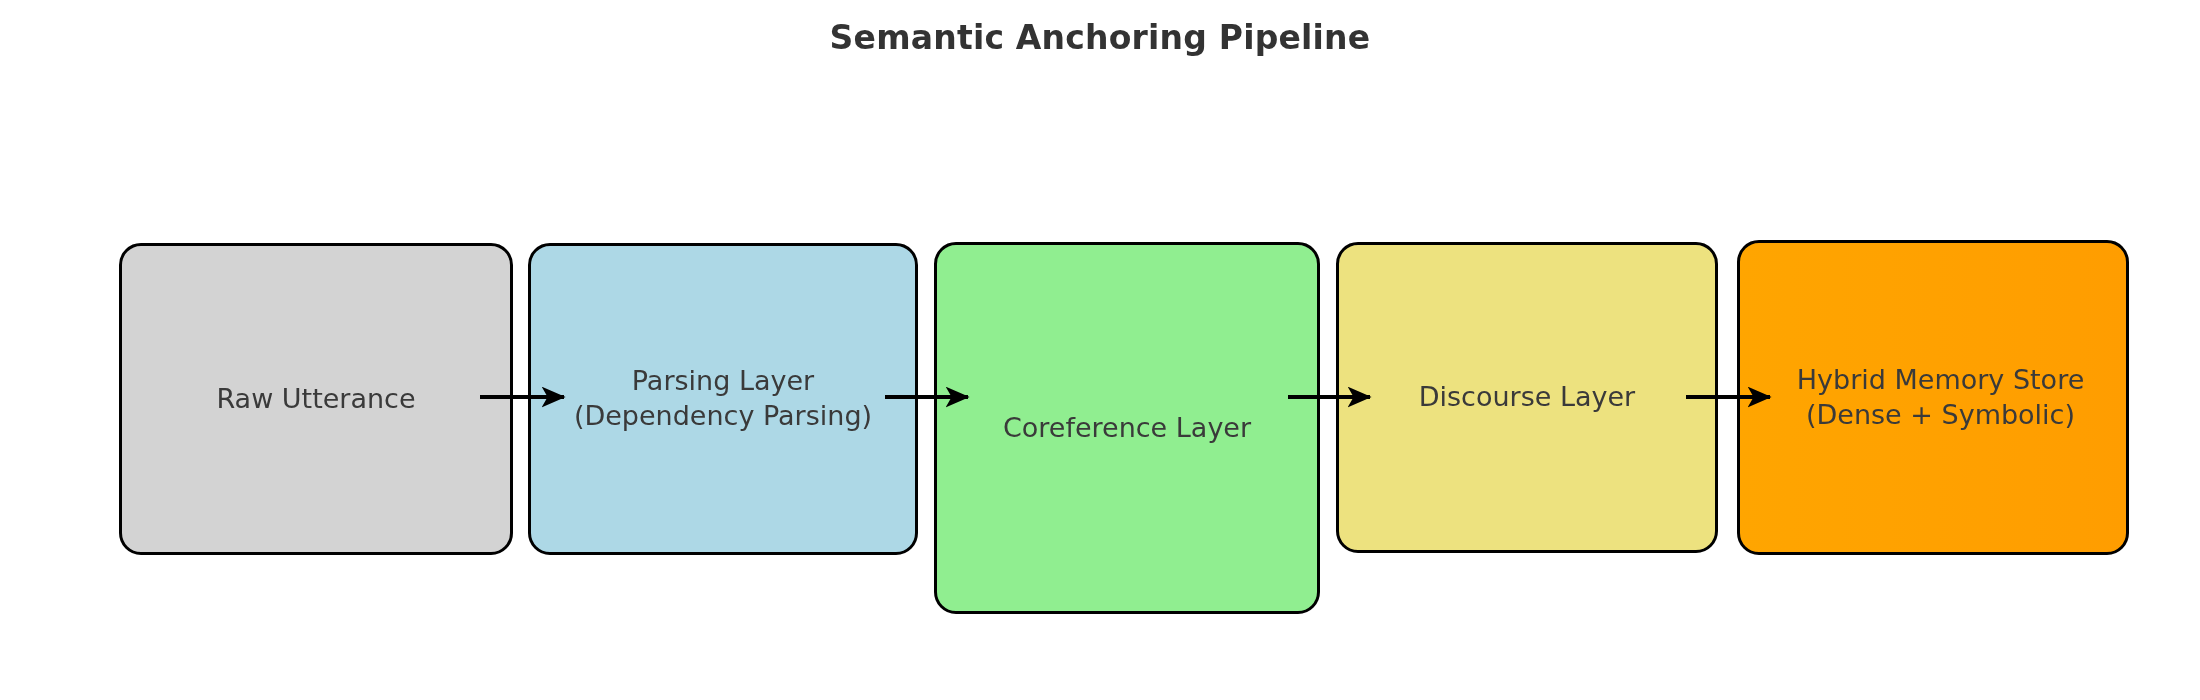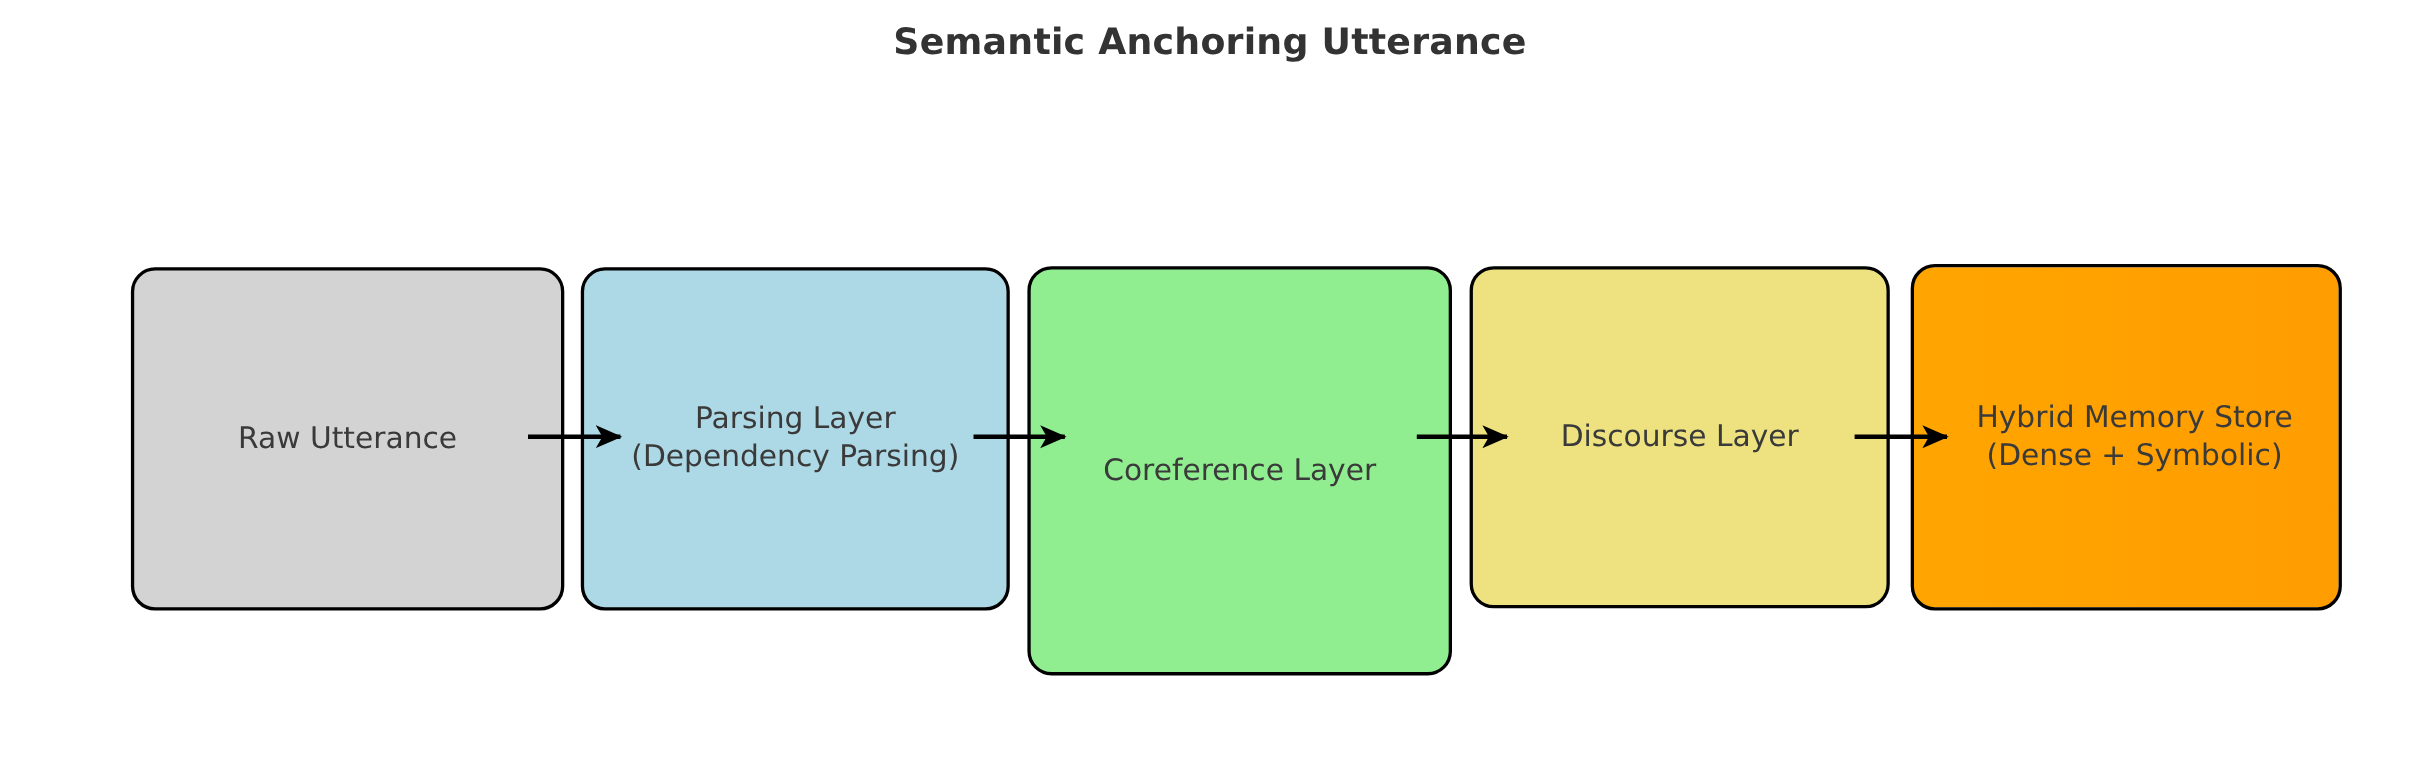--- a/index.html
+++ b/index.html
@@ -64,21 +64,21 @@
     width: 2200px;
     height: 700px;
     pointer-events: none;
   }
 </style>
 </head>
 <body>
 
 <div id="canvas">
 
-  <div id="title">Semantic Anchoring Utterance</div>
+  <div id="title">Semantic Anchoring Pipeline</div>
 
   <div id="flow">
 
     <div class="node" style="left: 119px; top: 243px; width: 394px; height: 312px; background: rgb(211, 211, 211); border-color: rgb(0, 0, 0); color: rgb(58, 58, 58);">
       <span class="node-label">Raw Utterance</span>
     </div>
 
     <div class="node" style="left: 528px; top: 243px; width: 390px; height: 312px; background: rgb(173, 216, 230); border-color: rgb(0, 0, 0); color: rgb(58, 58, 58);">
       <span class="node-label">Parsing Layer
 (Dependency Parsing)</span>

